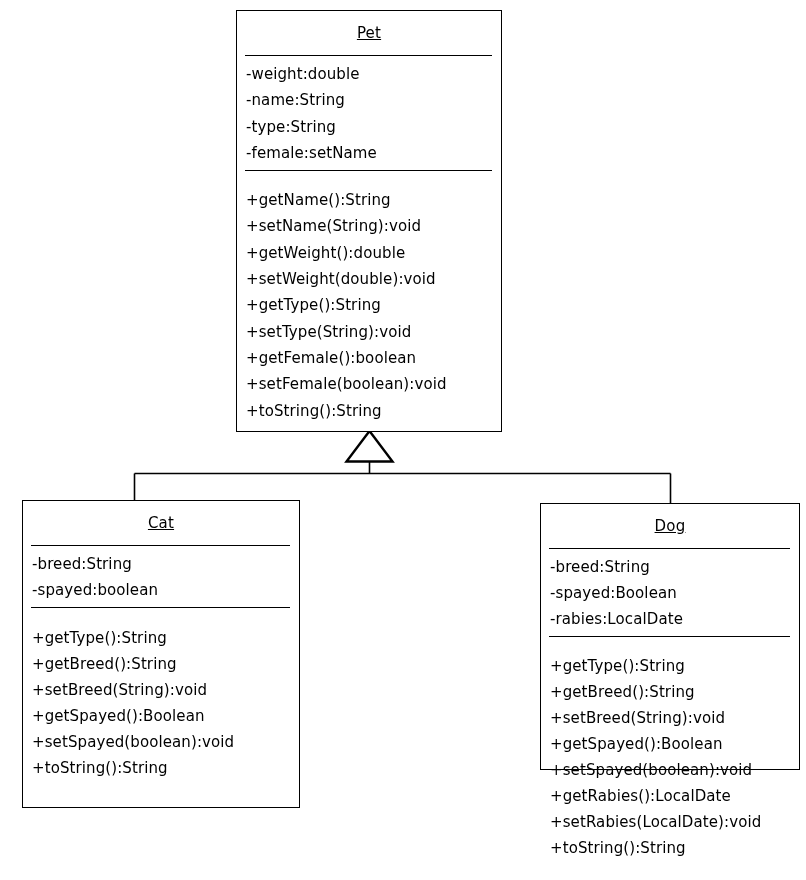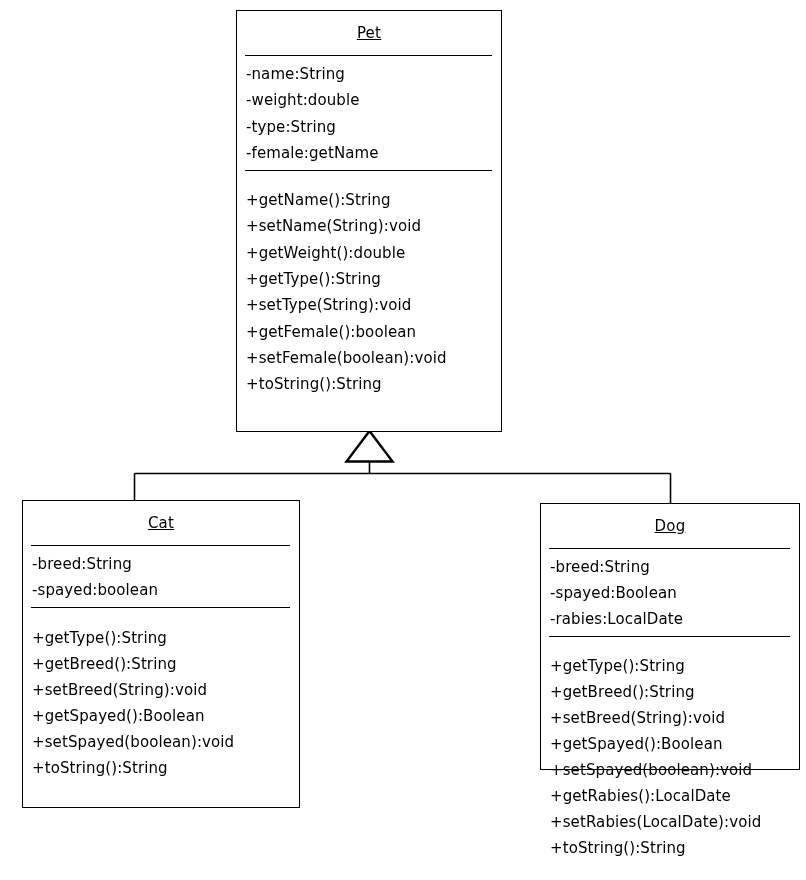--- a/index.html
+++ b/index.html
@@ -118,30 +118,31 @@
 
     <line x1="670.5" y1="473.5" x2="670.5" y2="503" stroke="#000000" stroke-width="1.6"></line>
 
     <polygon points="369.5,431 392.5,461.5 346.5,461.5" fill="#ffffff" stroke="#000000" stroke-width="2.4" stroke-linejoin="miter"></polygon>
   </svg>
 
   <div class="class-box" id="box-pet">
     <div class="class-name">Pet</div>
     <div class="divider"></div>
     <div class="compartment attributes">
+      <div class="member">-weight:double</div>
       <div class="member">-name:String</div>
-      <div class="member">-weight:double</div>
       <div class="member">-type:String</div>
-      <div class="member">-female:getName</div>
+      <div class="member">-female:setName</div>
     </div>
     <div class="divider"></div>
     <div class="compartment methods">
       <div class="member">+getName():String</div>
       <div class="member">+setName(String):void</div>
       <div class="member">+getWeight():double</div>
+      <div class="member">+setWeight(double):void</div>
       <div class="member">+getType():String</div>
       <div class="member">+setType(String):void</div>
       <div class="member">+getFemale():boolean</div>
       <div class="member">+setFemale(boolean):void</div>
       <div class="member">+toString():String</div>
     </div>
   </div>
 
   <div class="class-box" id="box-cat">
     <div class="class-name">Cat</div>

